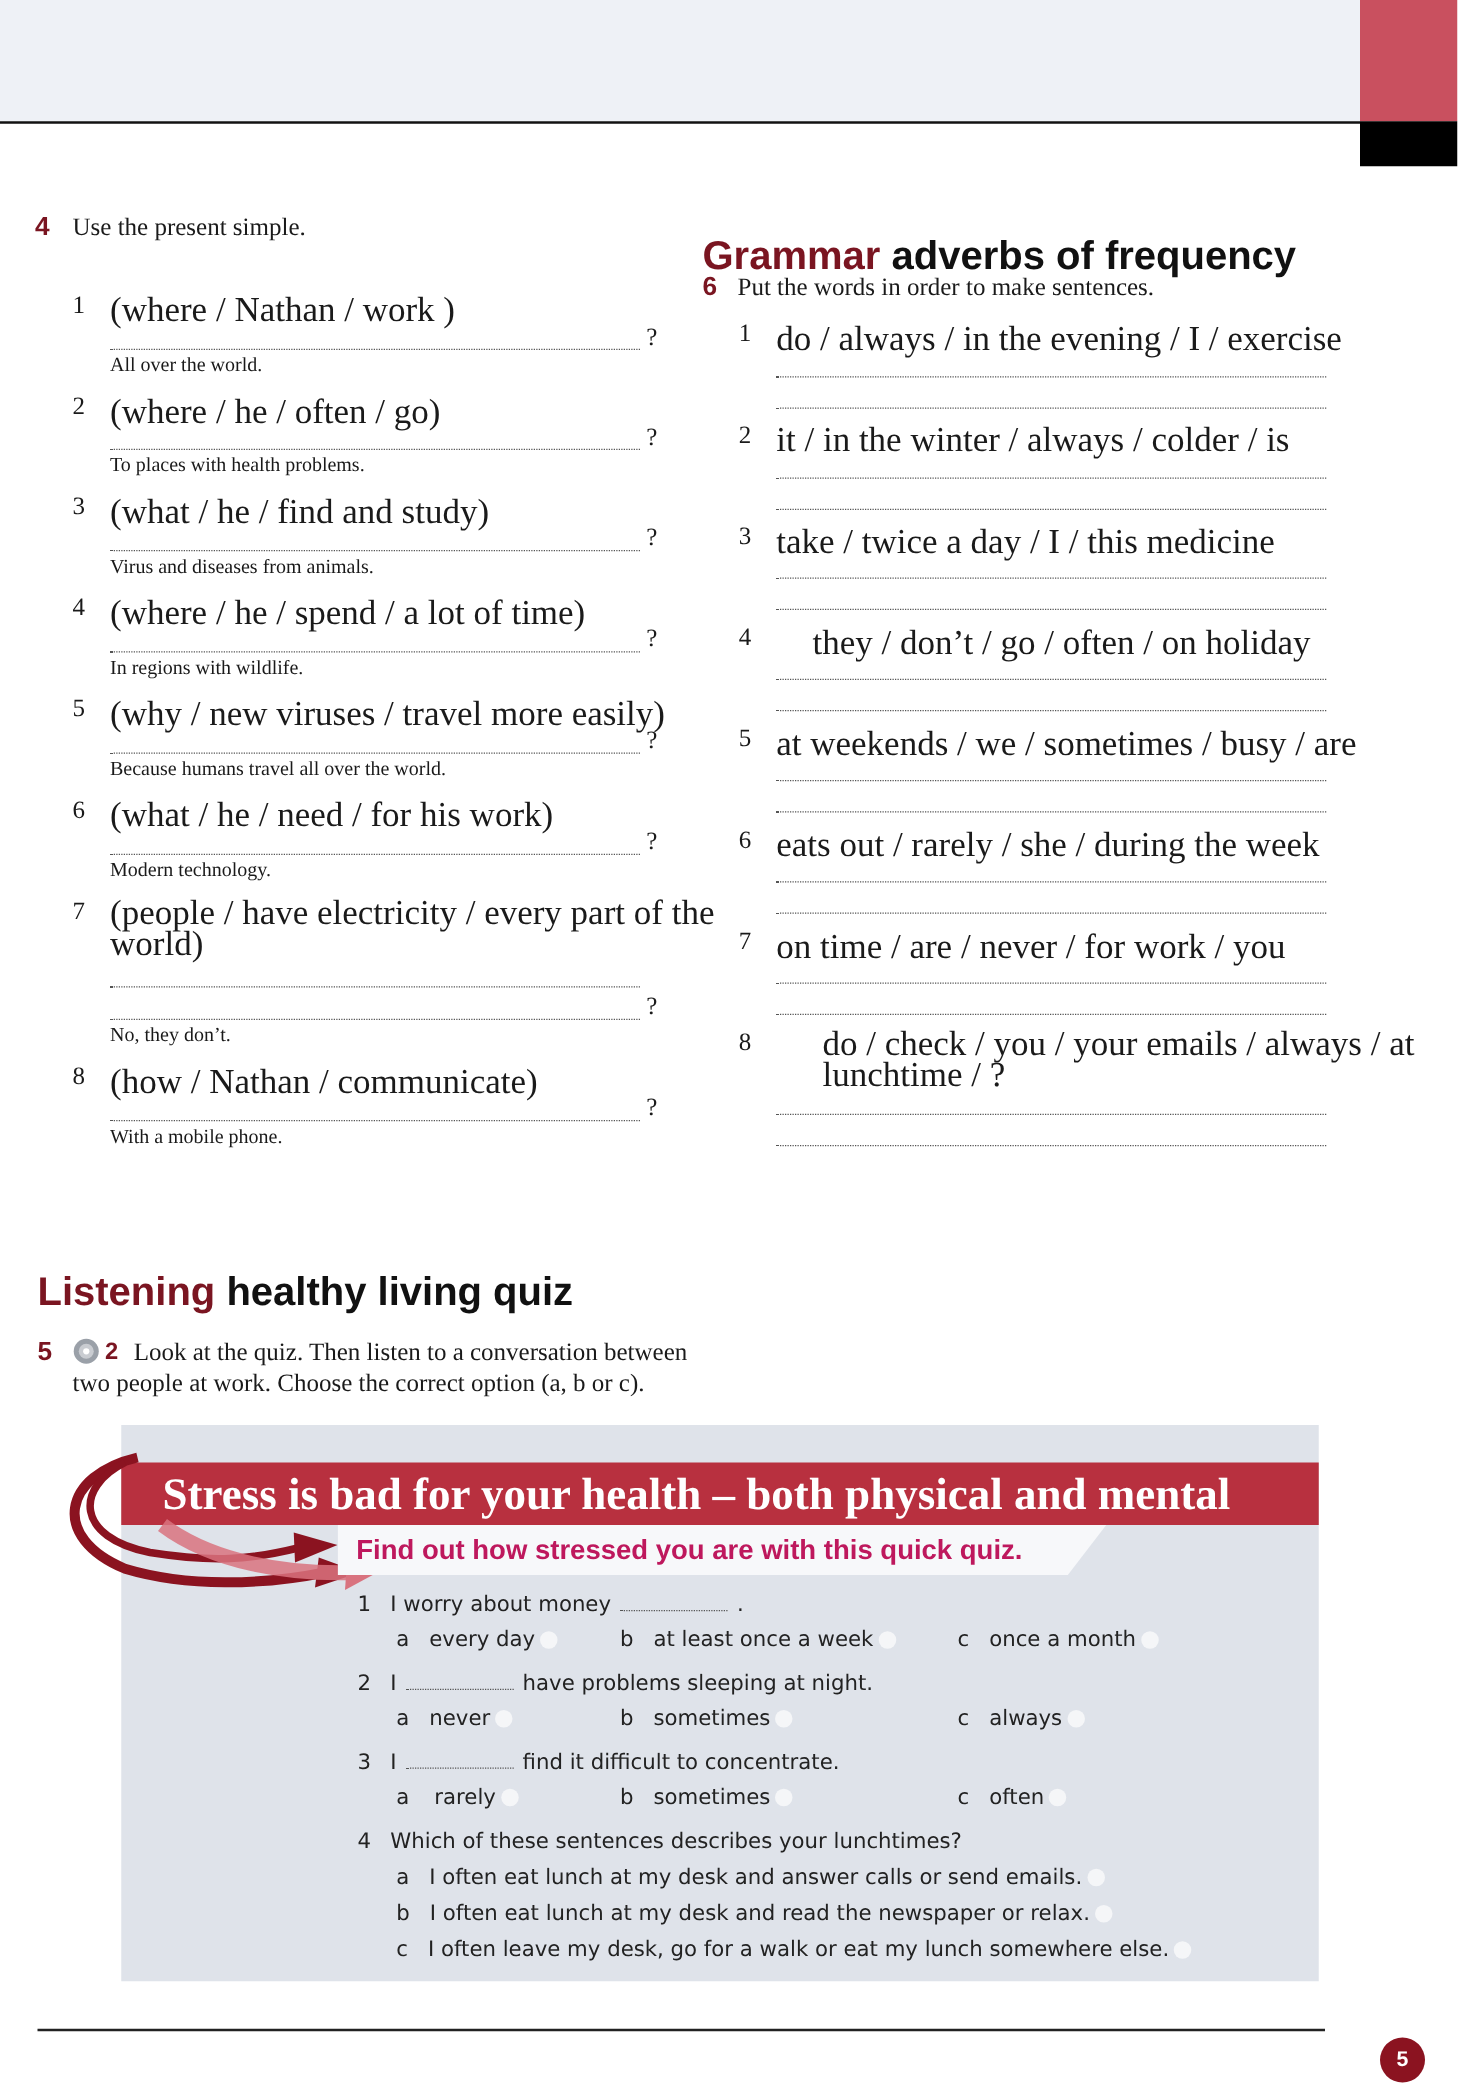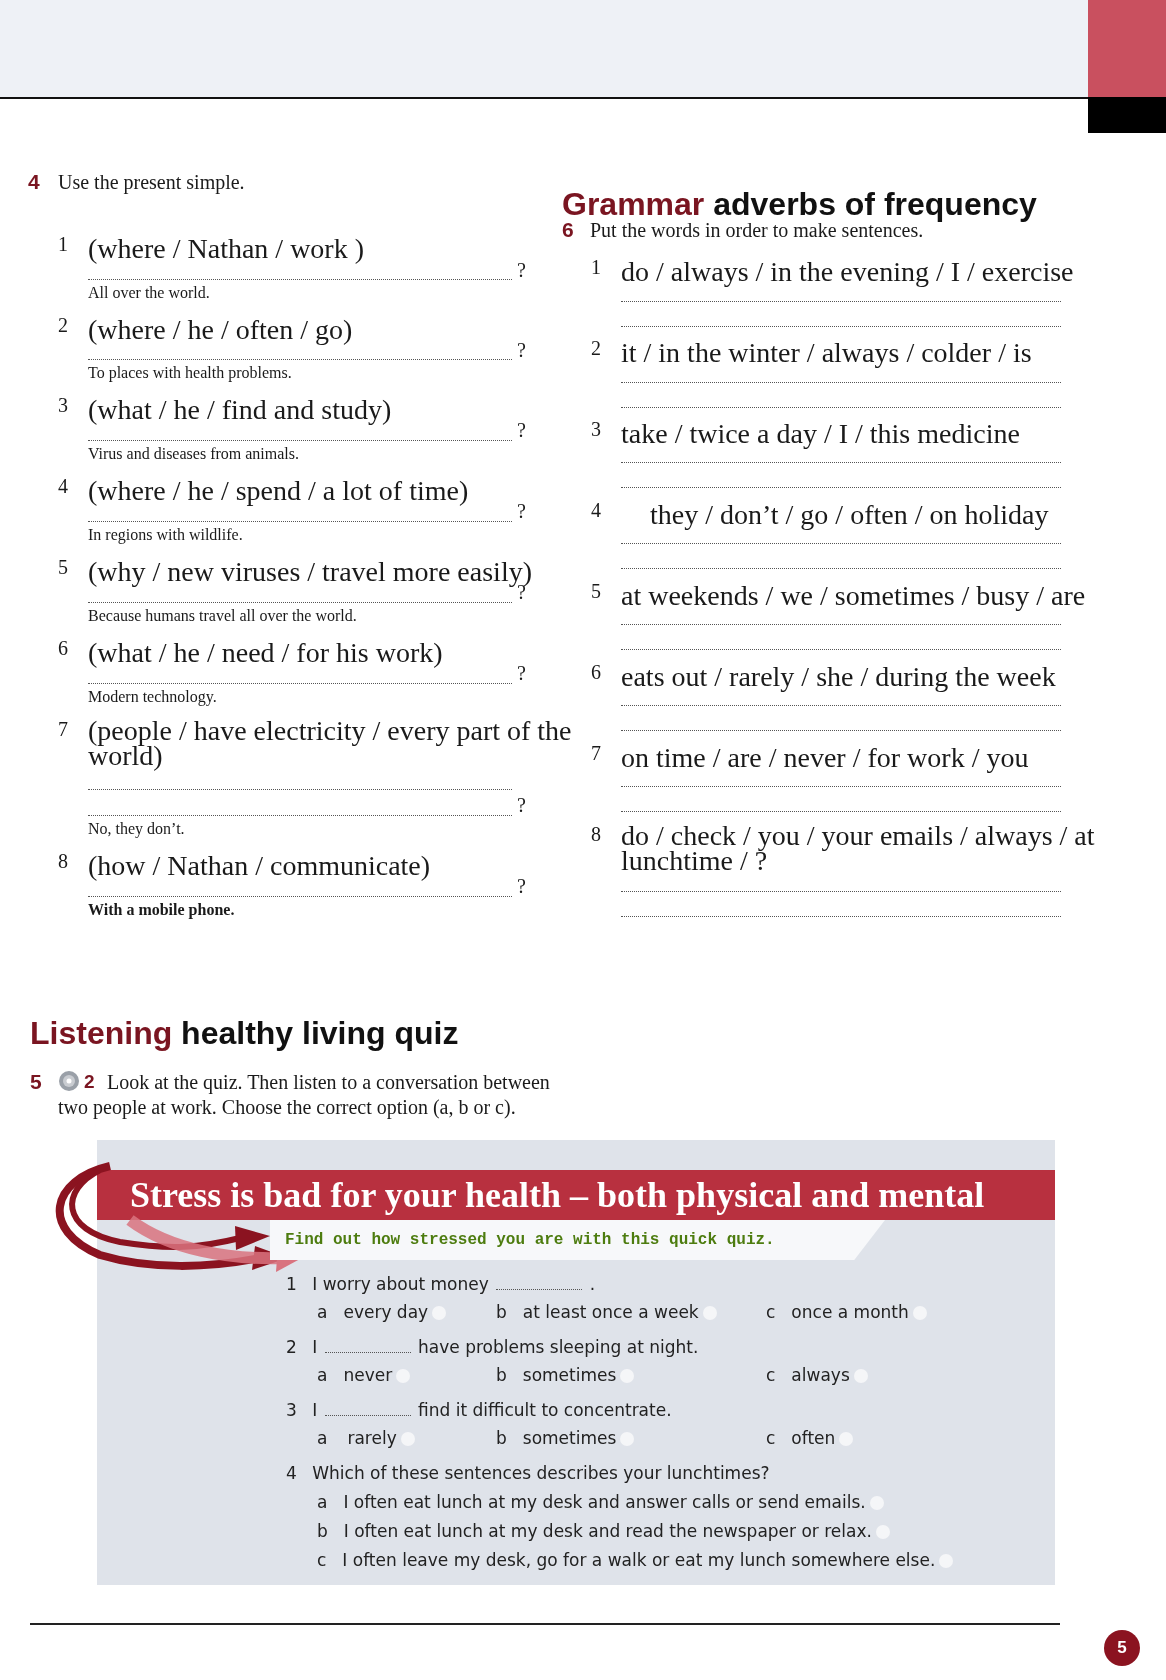--- a/index.html
+++ b/index.html
@@ -24,21 +24,21 @@
   .dots { border-bottom:1px dotted #555; height:0; }
   .qmark { font-size:20px; }
 
   .heading { font-family:"Liberation Sans",sans-serif; font-weight:bold; font-size:32px; color:#111; white-space:nowrap; }
   .heading .accent { color:#7a1521; }
 
   .quizbox { left:97px; top:1140px; width:958px; height:445px; background:#dfe3ea; }
   .banner { left:97px; top:1170px; width:958px; height:50px; background:#b8303f; }
   .banner-title { left:130px; top:1170px; font-family:"Liberation Serif",serif; font-weight:bold; font-size:36px; color:#ffffff; line-height:50px; white-space:nowrap; }
   .subbar { left:270px; top:1220px; width:615px; height:40px; background:#f7f8fa; clip-path:polygon(0 0,100% 0,95% 100%,0 100%); }
-  .subtitle { left:285px; top:1222px; font-family:Liberation Mono, monospace; font-weight:bold; font-size:16px; color:#4d7c0f; line-height:36px; white-space:nowrap; }
+  .subtitle { left:285px; top:1222px; font-family:Liberation Sans, sans-serif; font-weight:bold; font-size:22px; color:#be185d; line-height:36px; white-space:nowrap; }
   .q { font-family:"DejaVu Sans",sans-serif; font-size:17px; color:#222; white-space:nowrap; }
   .opt-dot { display:inline-block; width:14px; height:14px; border-radius:50%; background:#f5f6f8; vertical-align:middle; margin-left:4px; }
 
   .bottomline { left:30px; top:1623px; width:1030px; height:2px; background:#222; }
   .pagenum { left:1104px; top:1630px; width:36px; height:36px; border-radius:50%; background:#8b1320; color:#fff; font-family:"Liberation Sans",sans-serif; font-weight:bold; font-size:17px; text-align:center; line-height:36px; }
 </style>
 </head>
 <body>
 
 <div class="abs topband"></div>
@@ -94,21 +94,21 @@
 </div>
 <div class="abs dots" style="left:88px; top:789px; width:424px;"></div>
 <div class="abs dots" style="left:88px; top:815px; width:424px;"></div>
 <div class="abs qmark serif" style="left:517px; top:794px;">?</div>
 <div class="abs answer serif" style="left:88px; top:820px;">No, they don’t.</div>
 
 <div class="abs item-num serif" style="left:58px; top:850px;">8</div>
 <div class="abs item-text serif" style="left:88px; top:850px;">(how / Nathan / communicate)</div>
 <div class="abs dots" style="left:88px; top:896px; width:424px;"></div>
 <div class="abs qmark serif" style="left:517px; top:875px;">?</div>
-<div class="abs answer serif" style="left:88px; top:901px;font-weight:bold;">With a mobile phone.</div>
+<div class="abs answer serif" style="left:88px; top:901px;">With a mobile phone.</div>
 
 <div class="abs heading" style="left:562px; top:165px;margin-top:21px;">
   <span class="accent">Grammar</span>
   <span>adverbs of frequency</span>
 </div>
 <div class="abs exnum" style="left:562px; top:218px;">6</div>
 <div class="abs instr serif" style="left:590px; top:218px;">Put the words in order to make sentences.</div>
 
 <div class="abs item-num serif" style="left:591px; top:256px;">1</div>
 <div class="abs item-text serif" style="left:621px; top:256px;">do / always / in the evening / I / exercise</div>
@@ -139,21 +139,21 @@
 <div class="abs item-text serif" style="left:621px; top:661px;">eats out / rarely / she / during the week</div>
 <div class="abs dots" style="left:621px; top:705px; width:440px;"></div>
 <div class="abs dots" style="left:621px; top:730px; width:440px;"></div>
 
 <div class="abs item-num serif" style="left:591px; top:742px;">7</div>
 <div class="abs item-text serif" style="left:621px; top:742px;">on time / are / never / for work / you</div>
 <div class="abs dots" style="left:621px; top:786px; width:440px;"></div>
 <div class="abs dots" style="left:621px; top:811px; width:440px;"></div>
 
 <div class="abs item-num serif" style="left:591px; top:823px;">8</div>
-<div class="abs item-text serif" style="left:621px; top:823px; line-height:25px;">
+<div class="abs item-text serif" style="left:658px; top:823px; line-height:25px;">
   <div>do / check / you / your emails / always / at</div>
   <div>lunchtime / ?</div>
 </div>
 <div class="abs dots" style="left:621px; top:891px; width:440px;"></div>
 <div class="abs dots" style="left:621px; top:916px; width:440px;"></div>
 
 <div class="abs heading" style="left:30px; top:1015px;">
   <span class="accent">Listening</span>
   <span>healthy living quiz</span>
 </div>

